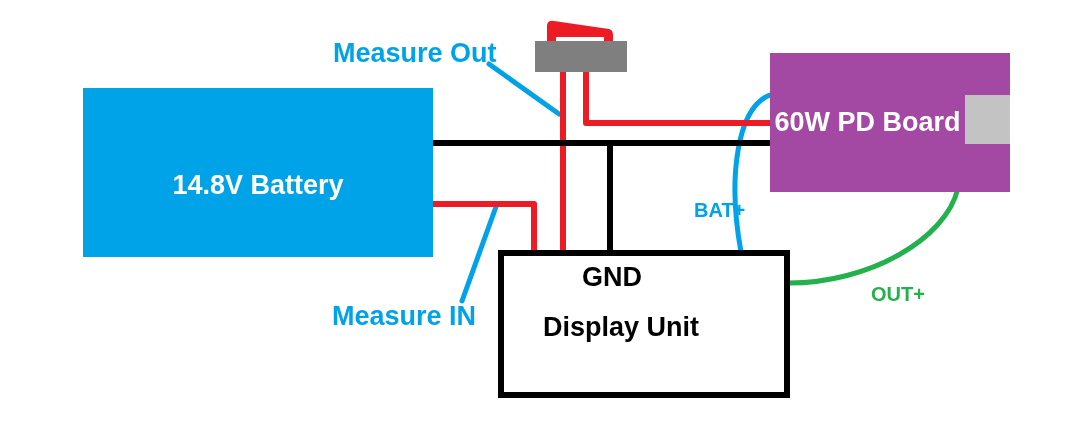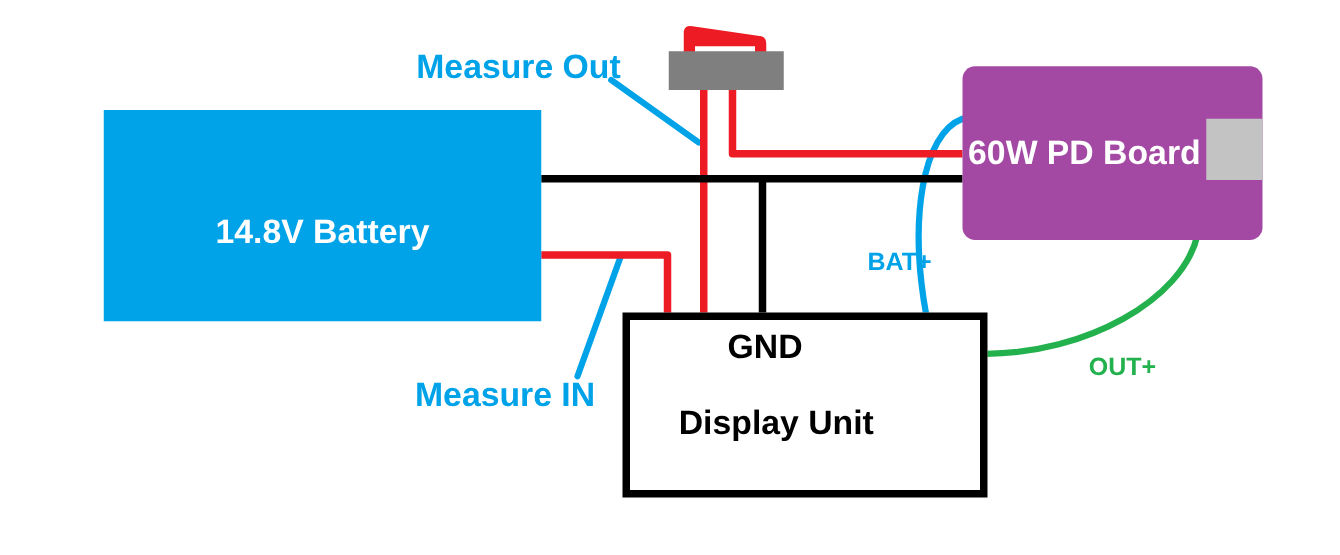--- a/index.html
+++ b/index.html
@@ -43,21 +43,20 @@
     background: var(--battery-fill, #00a2e8);
     padding-top: 26px;
   }
   .pd-board {
     left: 770px;
     top: 53px;
     width: 240px;
     height: 139px;
     background: var(--pd-board-fill, #a349a4);
     padding-right: 45px;
-    border-radius: 10px;
   }
   .usb-port {
     position: absolute;
     right: 0;
     top: 42px;
     width: 45px;
     height: 49px;
     background: var(--port-fill, #c3c3c3);
   }
   .display-unit {
@@ -83,21 +82,21 @@
   .lbl-blue { color: var(--annotation-blue, #00a2e8); }
   .lbl-green { color: var(--annotation-green, #22b14c); }
   .lbl-black { color: var(--label-black, #000000); text-align: right; }
   .lbl-big { font-size: 27px; }
   .lbl-small { font-size: 20px; }
   .measure-out-label { left: 333px; top: 38px; }
   .measure-in-label { left: 332px; top: 301px; }
   .bat-plus-label { left: 679px; top: 199px; margin-left: 15px; }
   .out-plus-label { left: 871px; top: 283px; }
   .gnd-label { left: 582px; top: 262px; }
-  .display-unit-label { left: 543px; top: 323px; }
+  .display-unit-label { left: 543px; top: 312px; }
 
   .wire-red    { stroke: var(--wire-red, #ed1c24); fill: none; }
   .wire-black  { stroke: var(--wire-black, #000000); fill: none; }
   .wire-blue   { stroke: var(--wire-blue, #00a2e8); fill: none; }
   .wire-green  { stroke: var(--wire-green, #22b14c); fill: none; }
   .switch-body-rect { fill: var(--switch-body, #7f7f7f); }
   .switch-lever-path { fill: var(--wire-red, #ed1c24); }
 </style>
 </head>
 <body>

